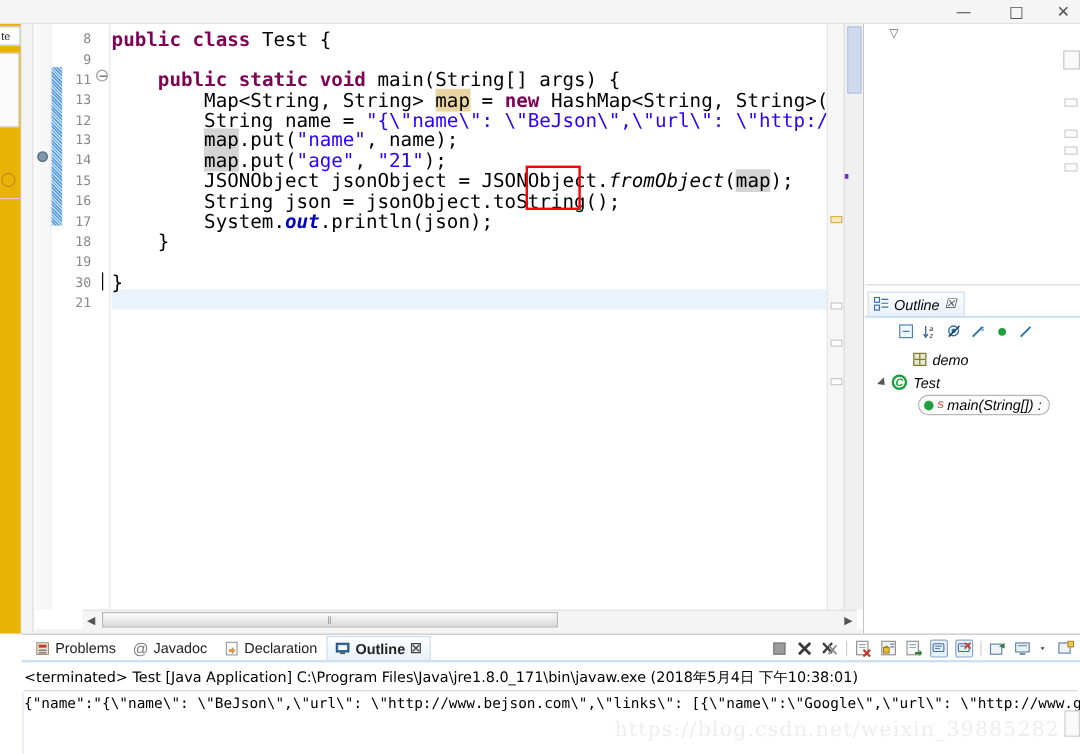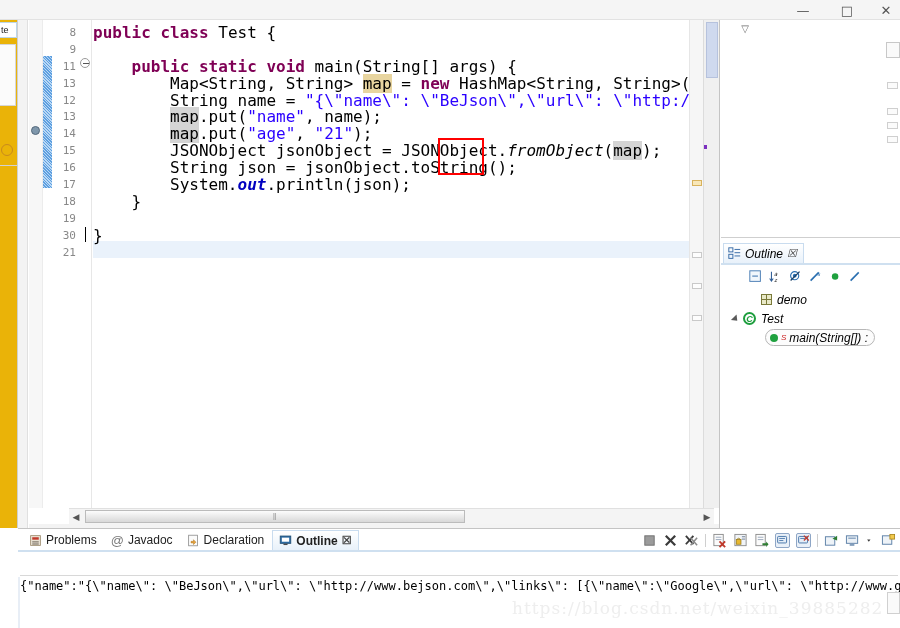--- a/index.html
+++ b/index.html
@@ -576,19 +576,20 @@
       <path d="M2 6 l6 0 l-3 4 z" fill="#3a3a3a"></path>
     </svg>
     <svg class="ctool" viewBox="0 0 16 16">
       <rect x="1.5" y="3" width="10" height="9" fill="#eef3f8" stroke="#5b7fa6" stroke-width="1"></rect>
       <rect x="9.5" y="1.5" width="5" height="5" fill="#f2c94c" stroke="#a9841a" stroke-width="0.9"></rect>
     </svg>
   </div>
 
   <div id="console-body">
     <div id="console-left-margin"></div>
+    <div id="console-launch-line">&lt;terminated&gt; Test [Java Application] C:\Program Files\Java\jre1.8.0_171\bin\javaw.exe (2018年5月4日 下午10:38:01)</div>
     <div id="console-sep"></div>
     <div id="console-output-line">{"name":"{\"name\": \"BeJson\",\"url\": \"http://www.bejson.com\",\"links\": [{\"name\":\"Google\",\"url\": \"http://www.google.co</div>
   </div>
 </div>
 
 <div id="watermark">https://blog.csdn.net/weixin_39885282</div>
 <div id="bottom-right-box"></div>
 
 </body></html>

